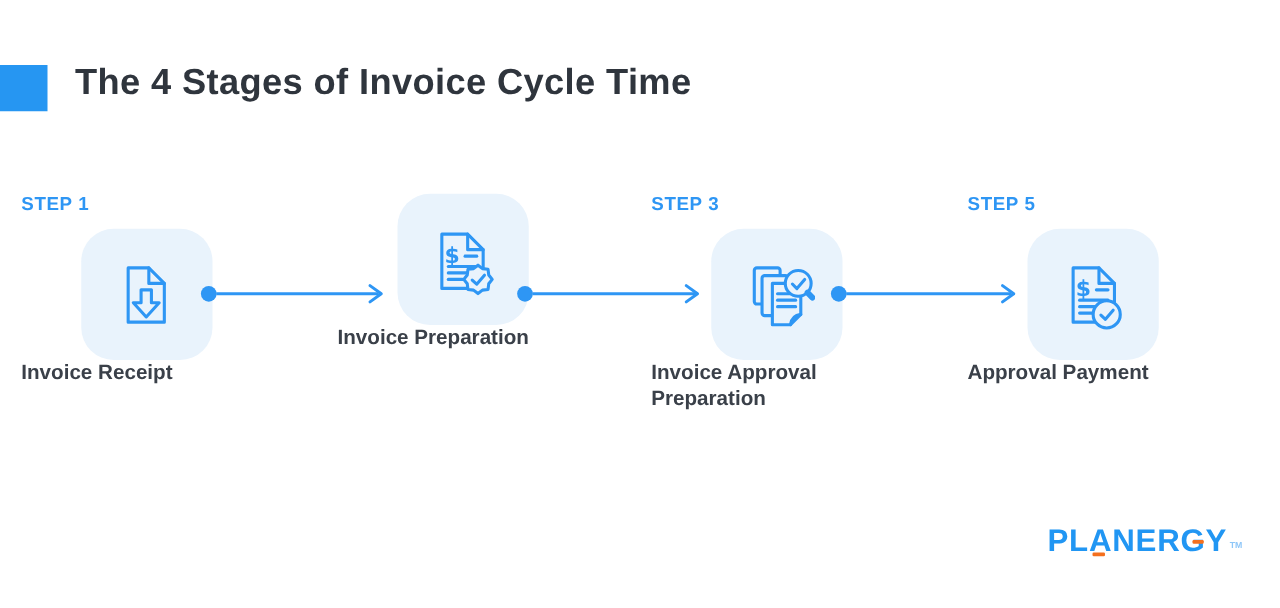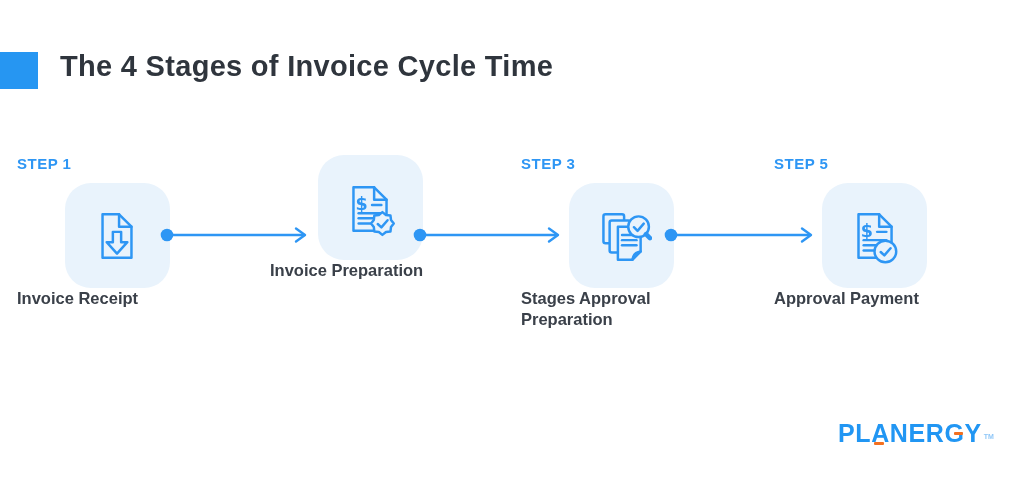--- a/index.html
+++ b/index.html
@@ -85,21 +85,21 @@
         <path class="ic ic-fill" d="M27 21 H49 V45 L41 53 H27 Z"></path>
         <path class="ic" d="M49 45 Q42 46 41 53"></path>
         <path class="ic" d="M31 29 H45"></path>
         <path class="ic" d="M31 34 H45"></path>
         <path class="ic" d="M31 39 H45"></path>
         <circle class="ic ic-fill" cx="47" cy="21" r="10"></circle>
         <polyline class="ic" points="42.5,21.5 46,25 52,18"></polyline>
         <line x1="54.2" y1="28.2" x2="58" y2="32" stroke="#2e96f4" stroke-width="4.5" stroke-linecap="round"></line>
       </svg>
     </div>
-    <div class="step-name">Stages Approval Preparation</div>
+    <div class="step-name">Invoice Approval Preparation</div>
   </div>
 
   <div class="step s4">
     <div class="step-label">STEP 5</div>
     <div class="card">
       <svg width="62" height="62" viewBox="0 0 60 60">
         <path class="ic" d="M15 9 H35 L47 21 V51 H15 Z"></path>
         <path class="ic" d="M35 9 V21 H47"></path>
         <text class="ic-dollar" x="23" y="31" text-anchor="middle">$</text>
         <path class="ic" d="M33 26 H42"></path>

